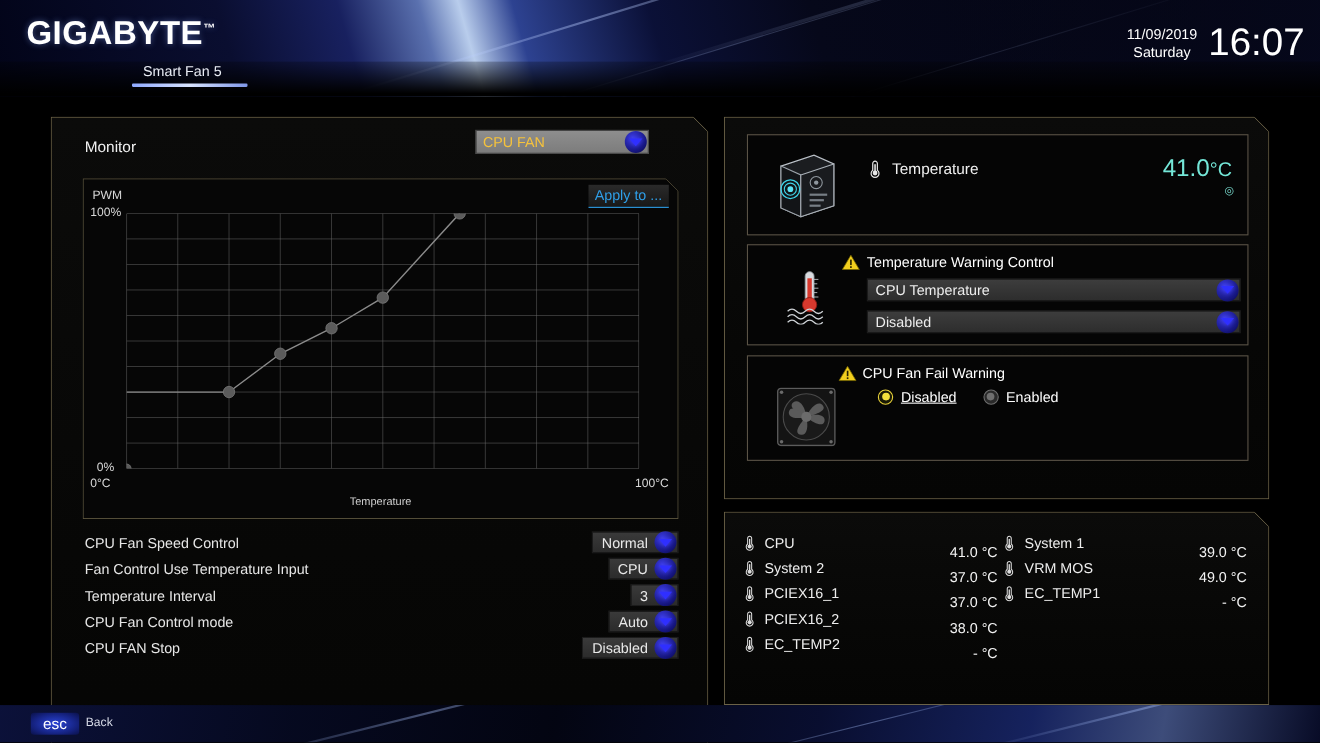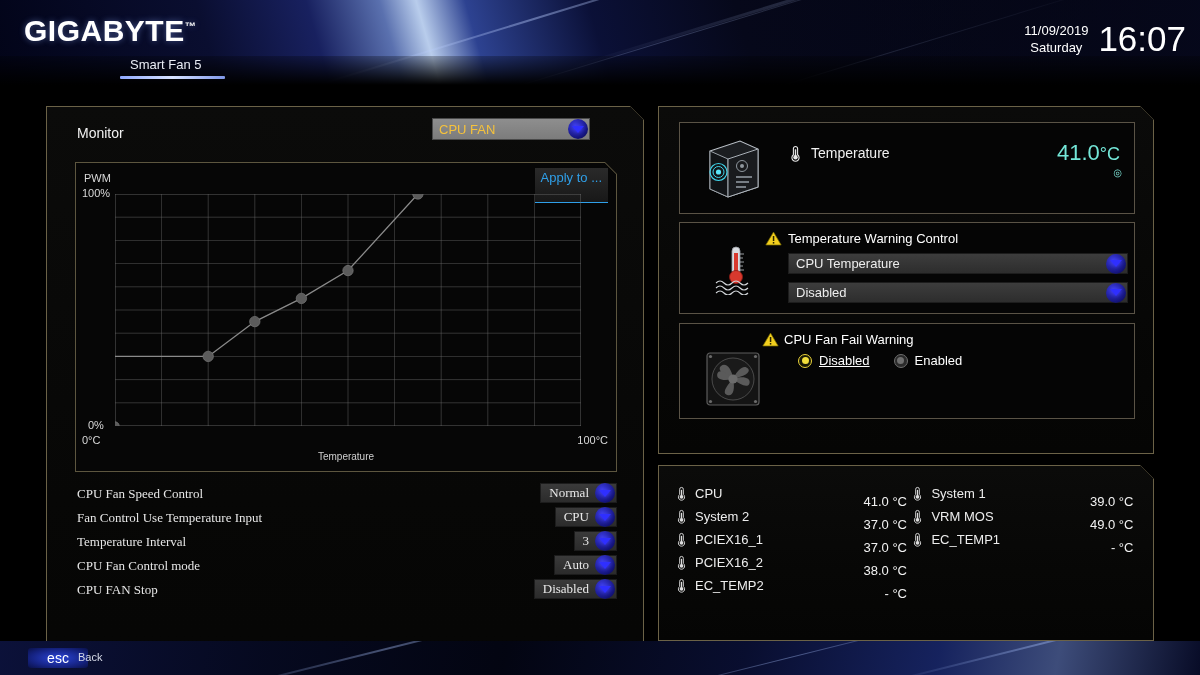--- a/index.html
+++ b/index.html
@@ -104,29 +104,29 @@
     position:absolute; right:0; top:0; width:13px; height:13px;
     background: linear-gradient(225deg, #5d563f 0%, #5d563f 42%, transparent 43%);
   }
   .pwm-label { position:absolute; left:8px; top:9px; color:#d8d8d8; font-size:11px; }
   .y-top { position:absolute; left:6px; top:24px; color:#d8d8d8; font-size:11px; }
   .y-bot { position:absolute; left:12px; top:256px; color:#d8d8d8; font-size:11px; }
   .x-left { position:absolute; left:6px; top:271px; color:#d8d8d8; font-size:11px; }
   .x-right { position:absolute; right:8px; top:271px; color:#d8d8d8; font-size:11px; }
   .x-title { position:absolute; left:0; right:0; top:288px; text-align:center; color:#cfcfcf; font-size:10px; }
   .apply-btn {
-    position:absolute; right:8px; top:5px; padding:2px 6px 17px 6px;
+    position:absolute; right:8px; top:5px; padding:2px 6px 3px 6px;
     background: linear-gradient(180deg, #2a2a2a, #181818);
     color:#2f9fe8; font-size:13px; border-bottom:1px solid #2f9fe8;
   }
   .plot { position:absolute; left:39px; top:31px; width:466px; height:232px; }
   .plot svg { display:block; }
 
   
-  .settings { position:absolute; left:30px; top:375px; width:540px;font-family:Liberation Serif, serif; }
+  .settings { position:absolute; left:30px; top:375px; width:540px; }
   .srow { position:relative; height:23px; display:flex; align-items:center; margin-bottom:1px; }
   .srow .lbl { color:#e6e6e6; font-size:13px; }
   .srow .ctl {
     position:absolute; right:0; top:1px; height:20px; display:flex; align-items:center;
     background: linear-gradient(180deg, #3a3a3a, #2b2b2b); border:1px solid #1c1c1c;
   }
   .srow .ctl .v { color:#e9e9e9; font-size:13px; padding:0 6px 0 8px; }
 
   
   .subbox {
@@ -180,21 +180,21 @@
     position:absolute; left:0; top:641px; width:1200px; height:34px;
     background:
       linear-gradient(100deg, rgba(12,18,60,.95) 0%, rgba(6,10,34,.9) 22%,
                       rgba(3,5,18,.95) 42%, rgba(10,16,54,.85) 62%,
                       rgba(30,48,130,.7) 78%, rgba(120,150,235,.5) 88%, rgba(8,12,40,.95) 100%),
       #020208;
     overflow:hidden;
   }
   .f-streak { position:absolute; background:linear-gradient(90deg, rgba(255,255,255,0), rgba(170,195,255,.4), rgba(255,255,255,0)); transform:rotate(-14deg); }
   .esc-key {
-    position:absolute; left:28px; top:648px; width:60px; height:20px;
+    position:absolute; left:28px; top:648px; width:44px; height:20px;
     background: radial-gradient(ellipse at 50% 50%, #2b45d8 0%, #152280 65%, #0a1148 100%);
     border-radius:3px; display:flex; align-items:center; justify-content:center;
   }
   .esc-key span { color:#fff; font-size:14px; }
   .esc-back { position:absolute; left:78px; top:651px; color:#d5d9e6; font-size:11px; }
 
   .icon-svg { display:block; }
 </style>
 </head>
 <body>

